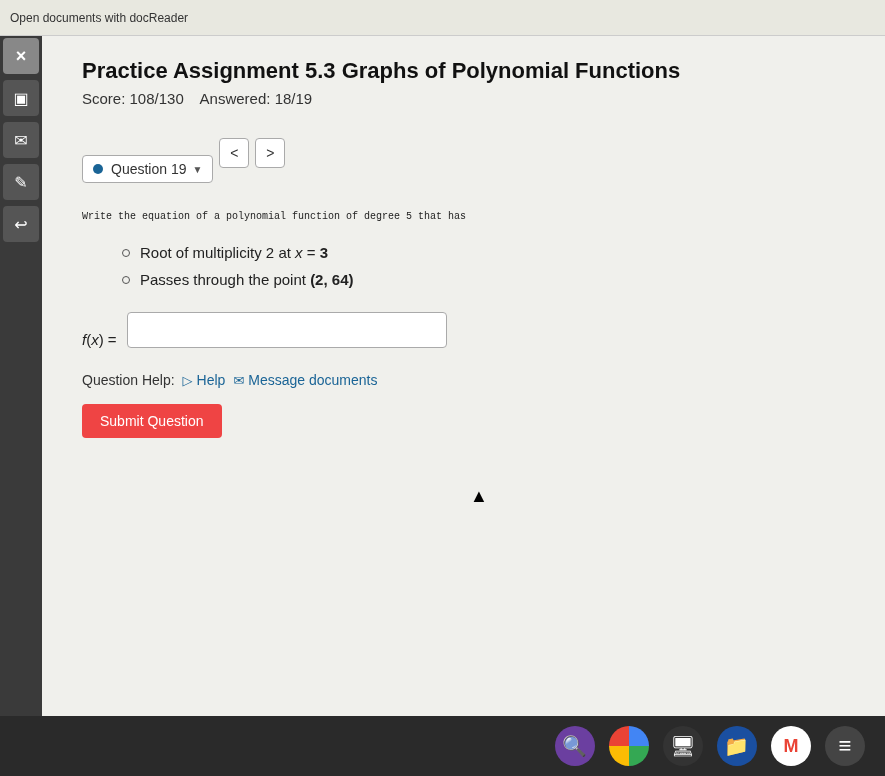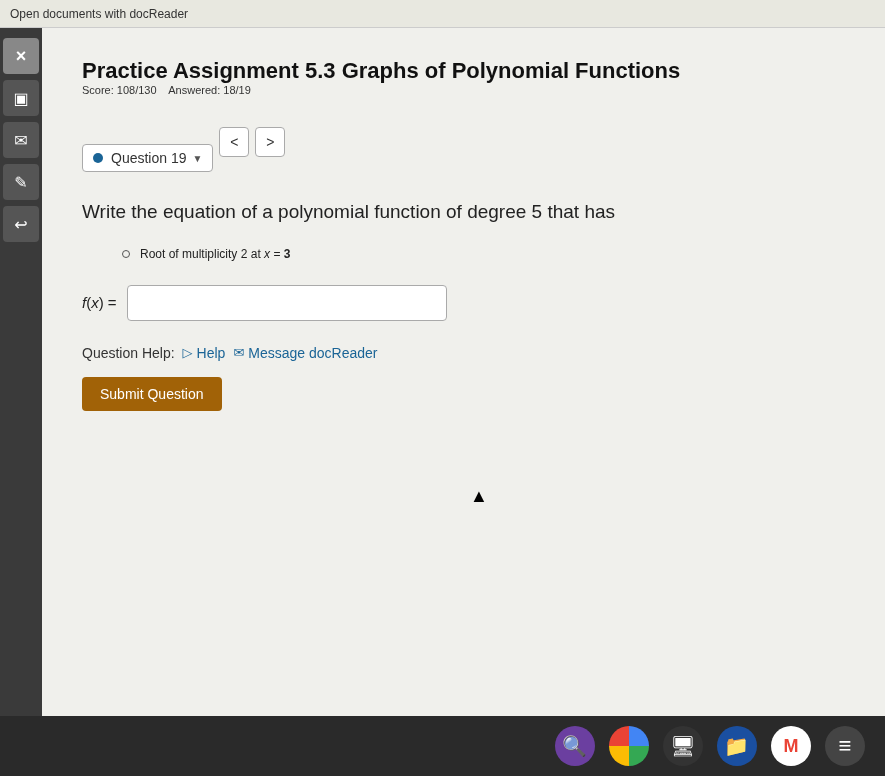--- a/index.html
+++ b/index.html
@@ -8,21 +8,21 @@
       height: 776px;
       background: #c8c8c8;
       font-family: Arial, sans-serif;
       overflow: hidden;
       position: relative;
     }
 
     
     .top-bar {
       width: 100%;
-      height: 28px;
+      height: 36px;
       background: #e8e8e0;
       display: flex;
       align-items: center;
       padding: 0 10px;
       border-bottom: 1px solid #ccc;
       position: relative;
       z-index: 10;
     }
     .top-bar-text {
       font-size: 12px;
@@ -71,24 +71,25 @@
       bottom: 60px;
       background: #f0f0ec;
       overflow-y: auto;
       padding: 30px 40px;
     }
 
     .assignment-title {
       font-size: 22px;
       font-weight: bold;
       color: #111;
+      margin-bottom: 6px;
     }
 
     .score-line {
-      font-size: 11px;
+      font-size: 15px;
       color: #333;
       margin-bottom: 16px;
     }
 
     .question-nav {
       display: flex;
       align-items: center;
       gap: 6px;
       margin-bottom: 26px;
     }
@@ -131,51 +132,52 @@
       border-radius: 4px;
       display: flex;
       align-items: center;
       justify-content: center;
       font-size: 14px;
       cursor: pointer;
       color: #333;
     }
 
     .question-body {
-      font-size: 19px;
+      font-size: 10px;
       color: #222;
       margin-bottom: 20px;
       line-height: 1.5;
+      font-family: Liberation Mono, monospace;
     }
 
     .bullet-list {
       list-style: none;
       padding-left: 40px;
       margin-bottom: 24px;
     }
     .bullet-list li {
-      font-size: 12px;
+      font-size: 15px;
       color: #222;
       margin-bottom: 10px;
       display: flex;
       align-items: center;
       gap: 10px;
     }
     .bullet-circle {
       width: 8px;
       height: 8px;
       border: 1.5px solid #555;
       border-radius: 50%;
       display: inline-block;
       flex-shrink: 0;
     }
 
     .answer-row {
       display: flex;
-      align-items: center;
+      align-items: flex-end;
       gap: 10px;
       margin-bottom: 24px;
     }
     .answer-label {
       font-size: 15px;
       color: #222;
     }
     .answer-input {
       width: 320px;
       height: 36px;
@@ -200,21 +202,21 @@
       display: flex;
       align-items: center;
       gap: 4px;
       text-decoration: none;
     }
     .help-icon {
       font-size: 13px;
     }
 
     .submit-btn {
-      background: #a16207;
+      background: #ef4444;
       color: white;
       border: none;
       border-radius: 4px;
       padding: 9px 18px;
       font-size: 14px;
       cursor: pointer;
     }
 
     
     .taskbar {
@@ -294,38 +296,42 @@
 
   
   <div class="question-body">Write the equation of a polynomial function of degree 5 that has</div>
 
   
   <ul class="bullet-list">
     <li>
       <span class="bullet-circle"></span>
       <span>Root of multiplicity 2 at <em>x</em> = <strong>3</strong></span>
     </li>
+    <li>
+      <span class="bullet-circle"></span>
+      <span>Passes through the point <strong>(2, 64)</strong></span>
+    </li>
   </ul>
 
   
   <div class="answer-row">
     <span class="answer-label"><em>f</em>(<em>x</em>) =</span>
     <input class="answer-input" type="text" style="">
   </div>
 
   
   <div class="question-help">
     <span>Question Help:</span>
     <a class="help-link">
       <span class="help-icon">▷</span>
       <span>Help</span>
     </a>
     <a class="help-link">
       <span class="help-icon">✉</span>
-      <span>Message docReader</span>
+      <span>Message documents</span>
     </a>
   </div>
 
   
   <button class="submit-btn">Submit Question</button>
 
 </div>
 
 <div class="taskbar">
   <div class="taskbar-icon purple">🔍</div>

